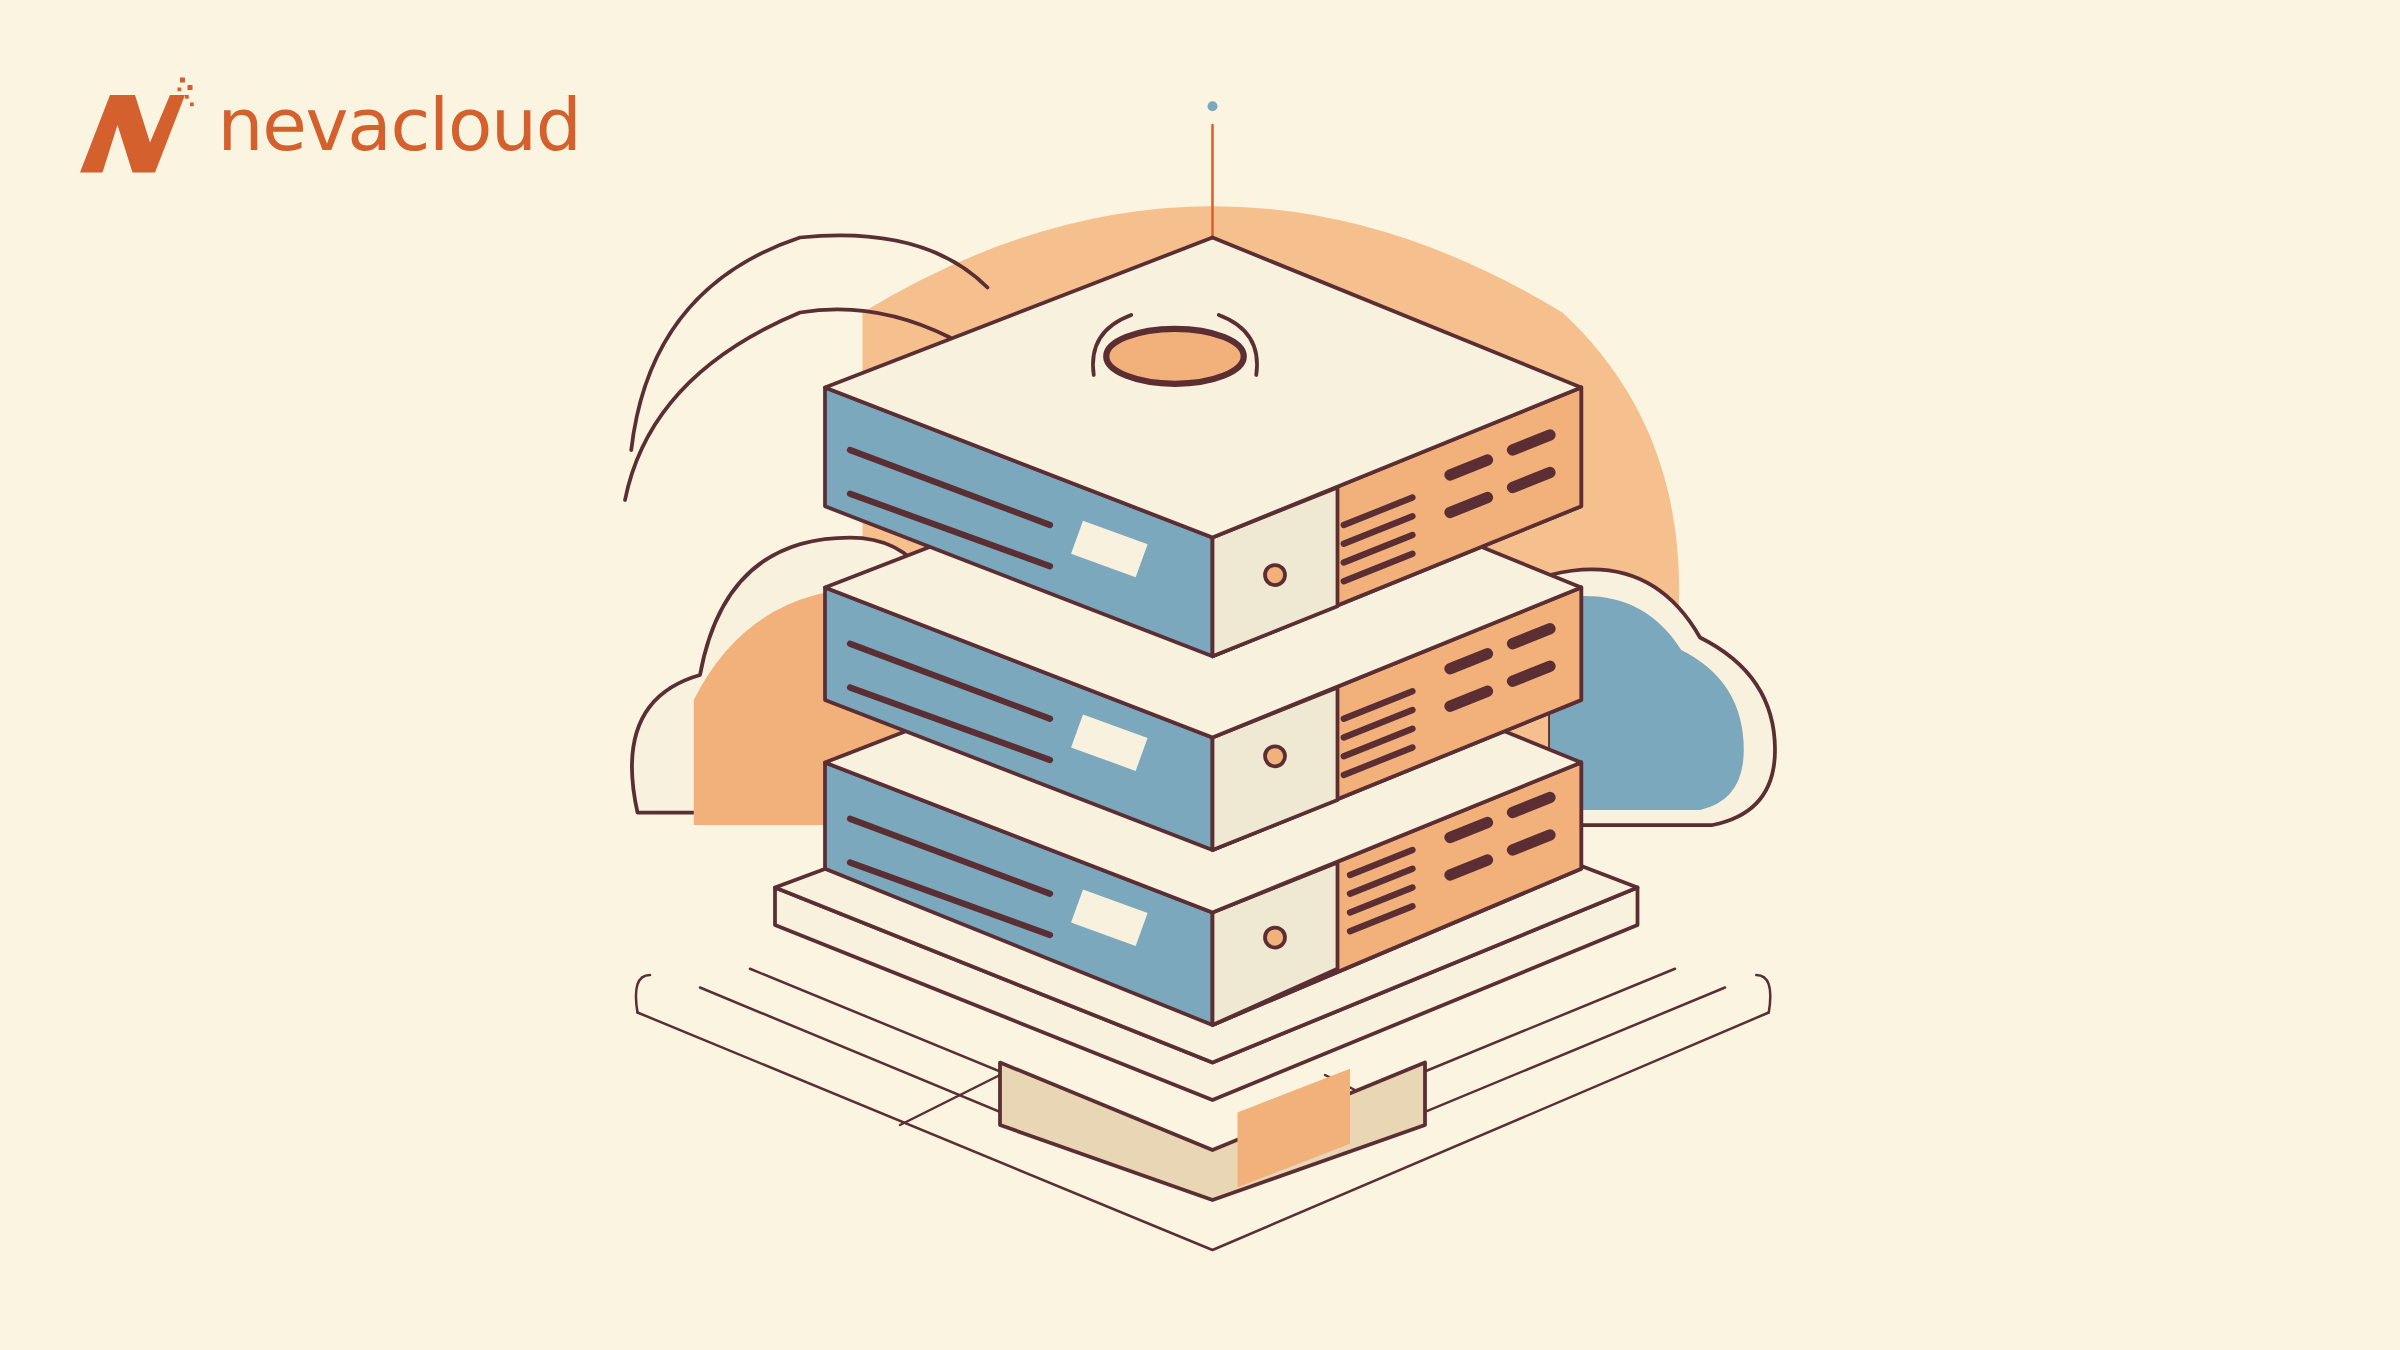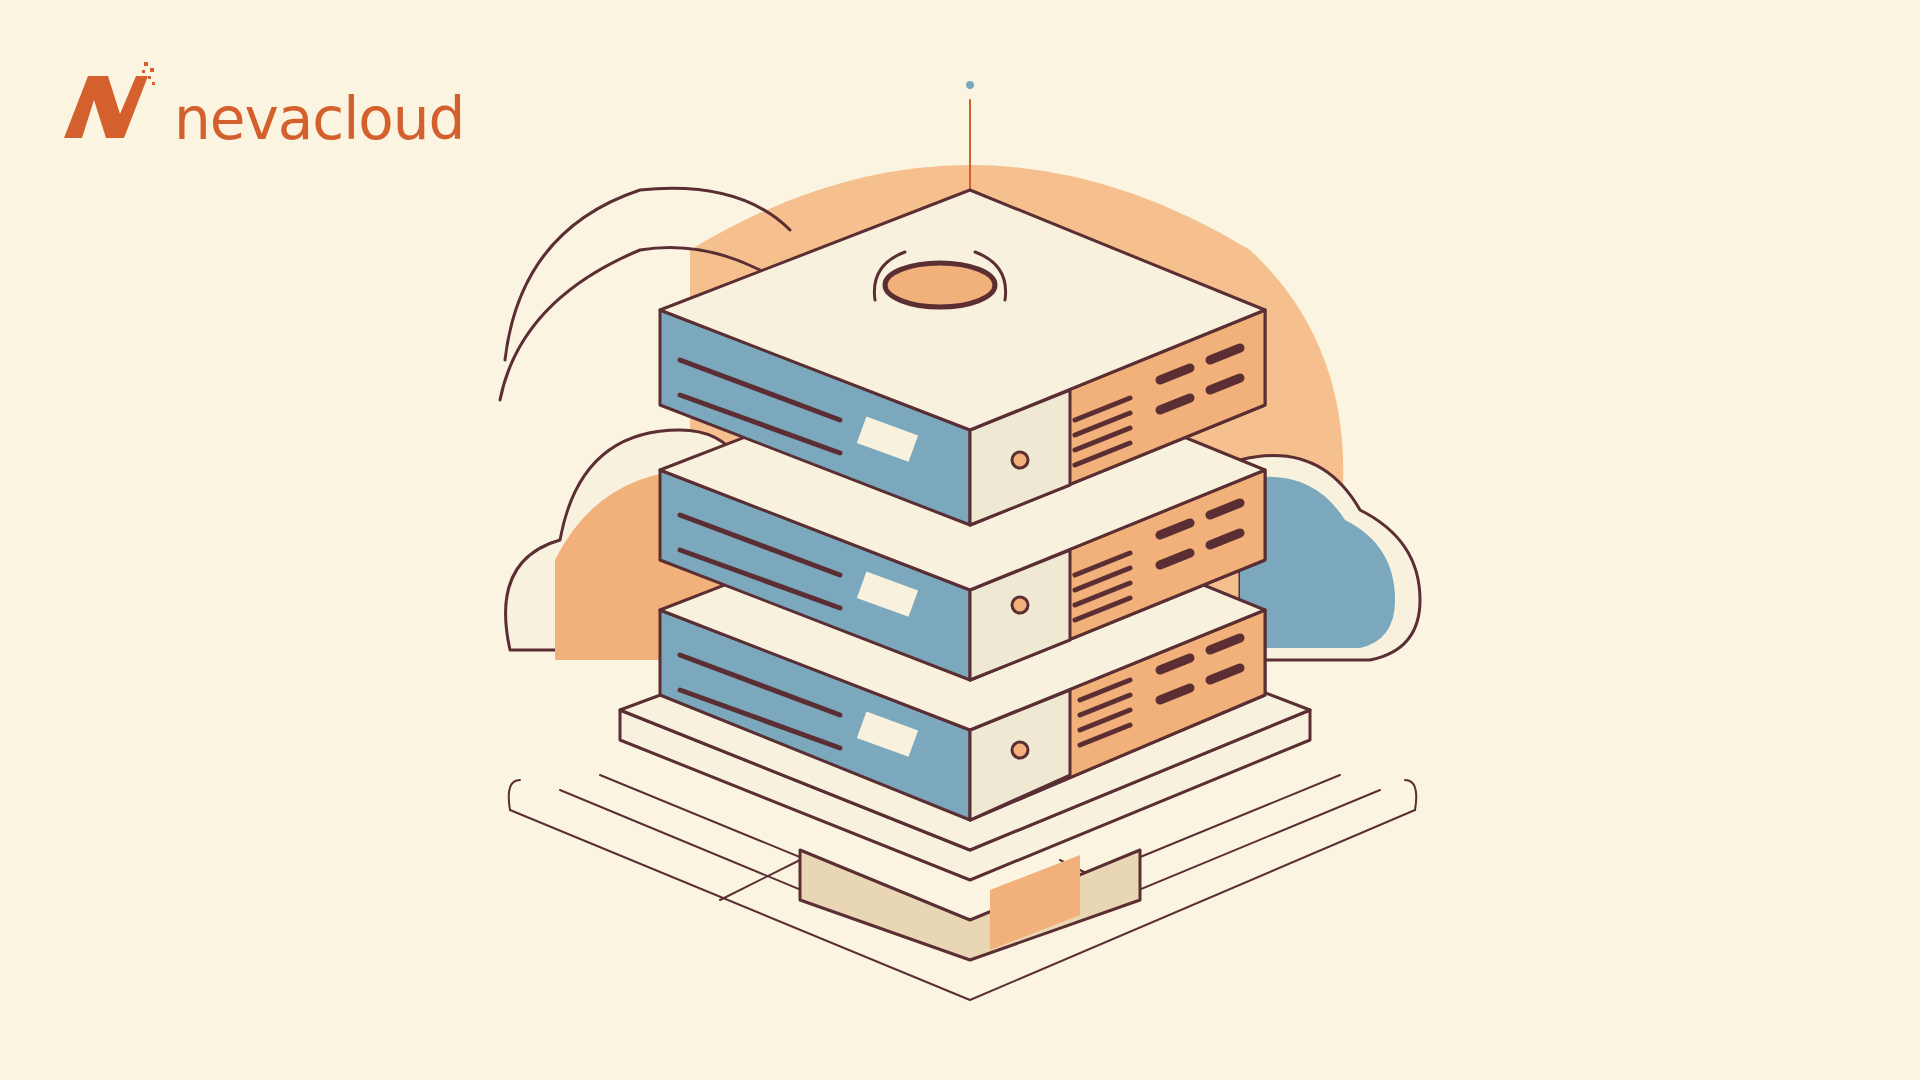--- a/index.html
+++ b/index.html
@@ -1,17 +1,17 @@
 <!DOCTYPE html>
 <html><head>
 <meta charset="utf-8">
 <style>
   html,body{margin:0;padding:0;}
   body{width:1920px;height:1080px;overflow:hidden;background:#fbf4e1;position:relative;font-family:"Liberation Sans",sans-serif;}
-  .logo{position:absolute;left:62px;top:58px;display:flex;align-items:flex-end;gap:16px;}
+  .logo{position:absolute;left:62px;top:58px;display:flex;align-items:center;gap:16px;}
   .logo-mark{width:96px;height:90px;}
   .logo-text{font-family:"DejaVu Sans",sans-serif;font-size:58px;color:#d4602e;letter-spacing:-1px;line-height:1;margin-top:-6px;}
   .art{position:absolute;left:0;top:0;width:1920px;height:1080px;}
 </style>
 </head>
 <body>
 
 <div class="logo">
   <svg class="logo-mark" viewBox="0 0 96 90">
     <path d="M2 80 L26 18 L46 18 L58 56 L74 18 L86 18 L62 80 L44 80 L32 42 L20 80 Z" fill="#d4602e"></path>

